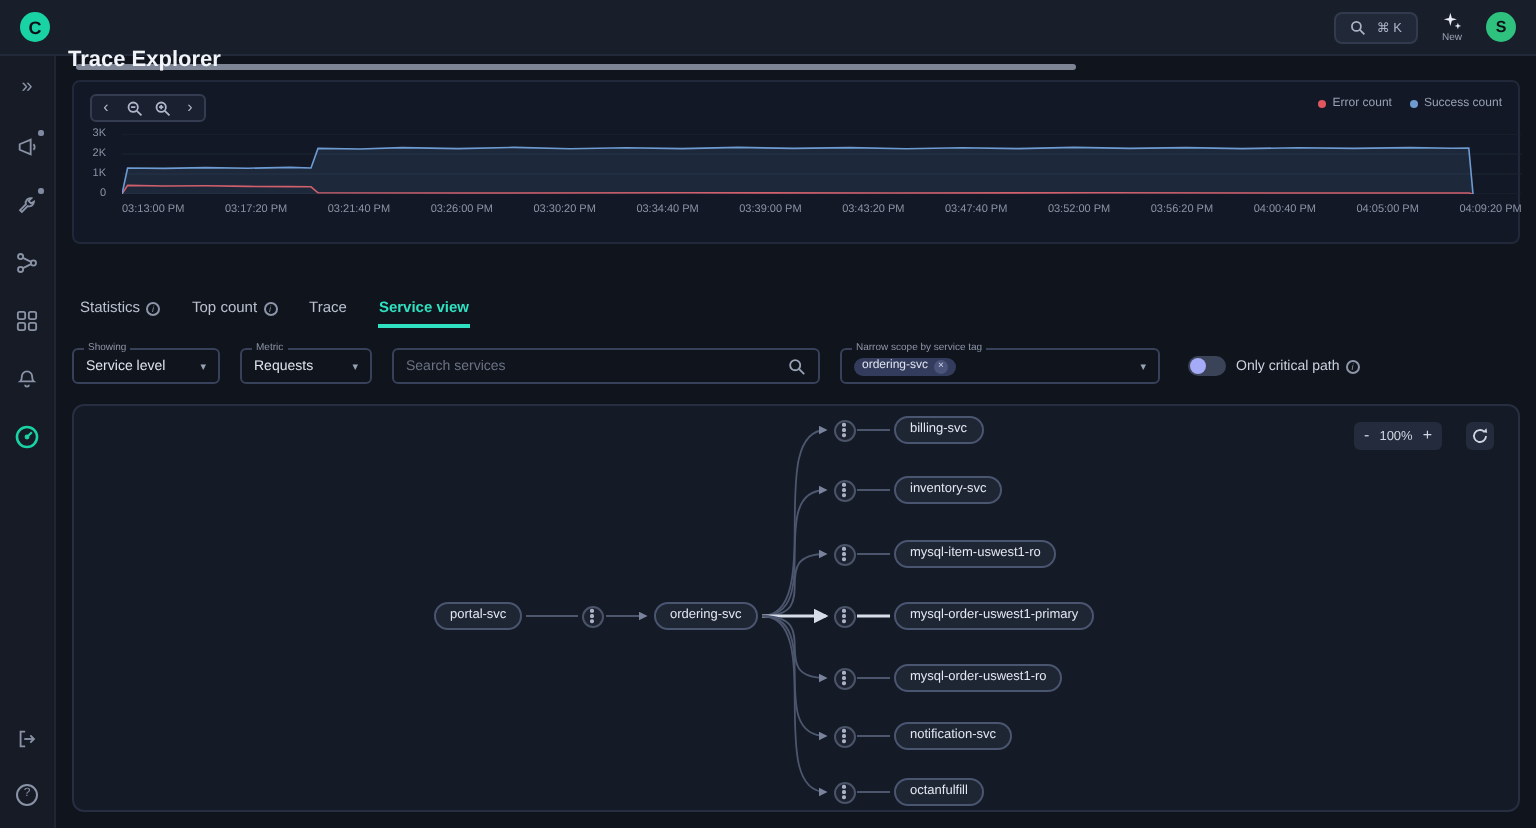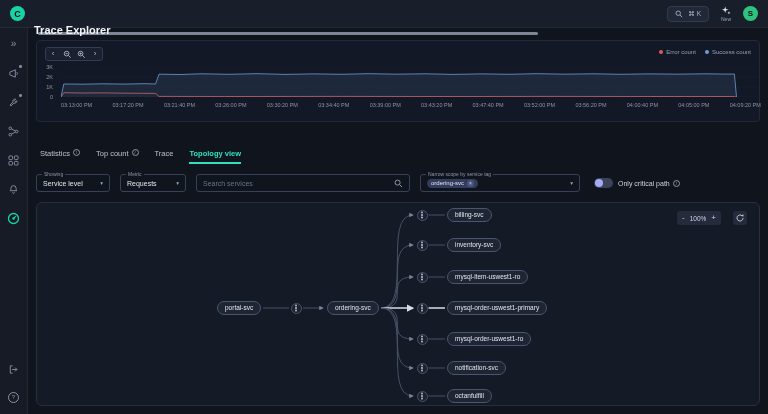--- a/index.html
+++ b/index.html
@@ -49,21 +49,21 @@
   .legend-item { display:flex; align-items:center; gap:3px; cursor:pointer; }
   .legend-dot { width:4px; height:4px; border-radius:50%; display:inline-block; }
   #y-axis { position:absolute; left:0; top:0; width:20px; height:100%; }
   .y-tick { position:absolute; right:4px; width:16px; text-align:right; font-size:5.5px; color:#8b94a6; }
   #chart-svg { position:absolute; left:24px; top:26px; }
   #x-axis { position:absolute; left:24px; top:61px; width:700px; display:flex; justify-content:space-between; }
   .x-tick { font-size:5.5px; color:#8b94a6; white-space:nowrap; }
 
   
   .tabs-row { position:absolute; left:12px; top:120px; height:16px; display:flex; gap:16px; align-items:flex-end; }
-  .tab { display:flex; align-items:flex-start; gap:3px; font-size:7.5px; color:#b9c1d0; padding-bottom:4px;
+  .tab { display:flex; align-items:flex-end; gap:3px; font-size:7.5px; color:#b9c1d0; padding-bottom:4px;
          border-bottom:2px solid transparent; cursor:pointer; }
   .tab.active { color:#2fe1c0; border-bottom-color:#2fe1c0; font-weight:bold; }
   .info-i { width:7px; height:7px; border:1px solid #8d96a8; border-radius:50%; font-size:4.5px; line-height:5px;
             display:flex; align-items:center; justify-content:center; color:#8d96a8; font-style:italic; }
 
   
   .filters-row { position:absolute; left:8px; top:146px; width:724px; display:flex; gap:10px; align-items:center; }
   .fbox { position:relative; height:18px; border:1px solid #38415a; border-radius:3px; background:#10141d;
           display:flex; align-items:center; padding:0 6px; font-size:7px; color:#dfe4ee; }
   .float-label { position:absolute; top:-4px; left:5px; font-size:5px; color:#8d96a8; background:#10141d; padding:0 2px; white-space:nowrap; }
@@ -269,21 +269,21 @@
     <div class="tab">
       <span>Top count</span>
       <span class="info-i">
           <span>i</span>
         </span>
     </div>
     <div class="tab">
       <span>Trace</span>
     </div>
     <div class="tab active">
-      <span>Topology view</span>
+      <span>Service view</span>
     </div>
   </div>
 
   <div class="filters-row">
     <div class="fbox" style="width:74px">
       <span class="float-label">Showing</span>
       <span>Service level</span>
       <span class="caret">▾</span>
     </div>
     <div class="fbox" style="width:66px">

